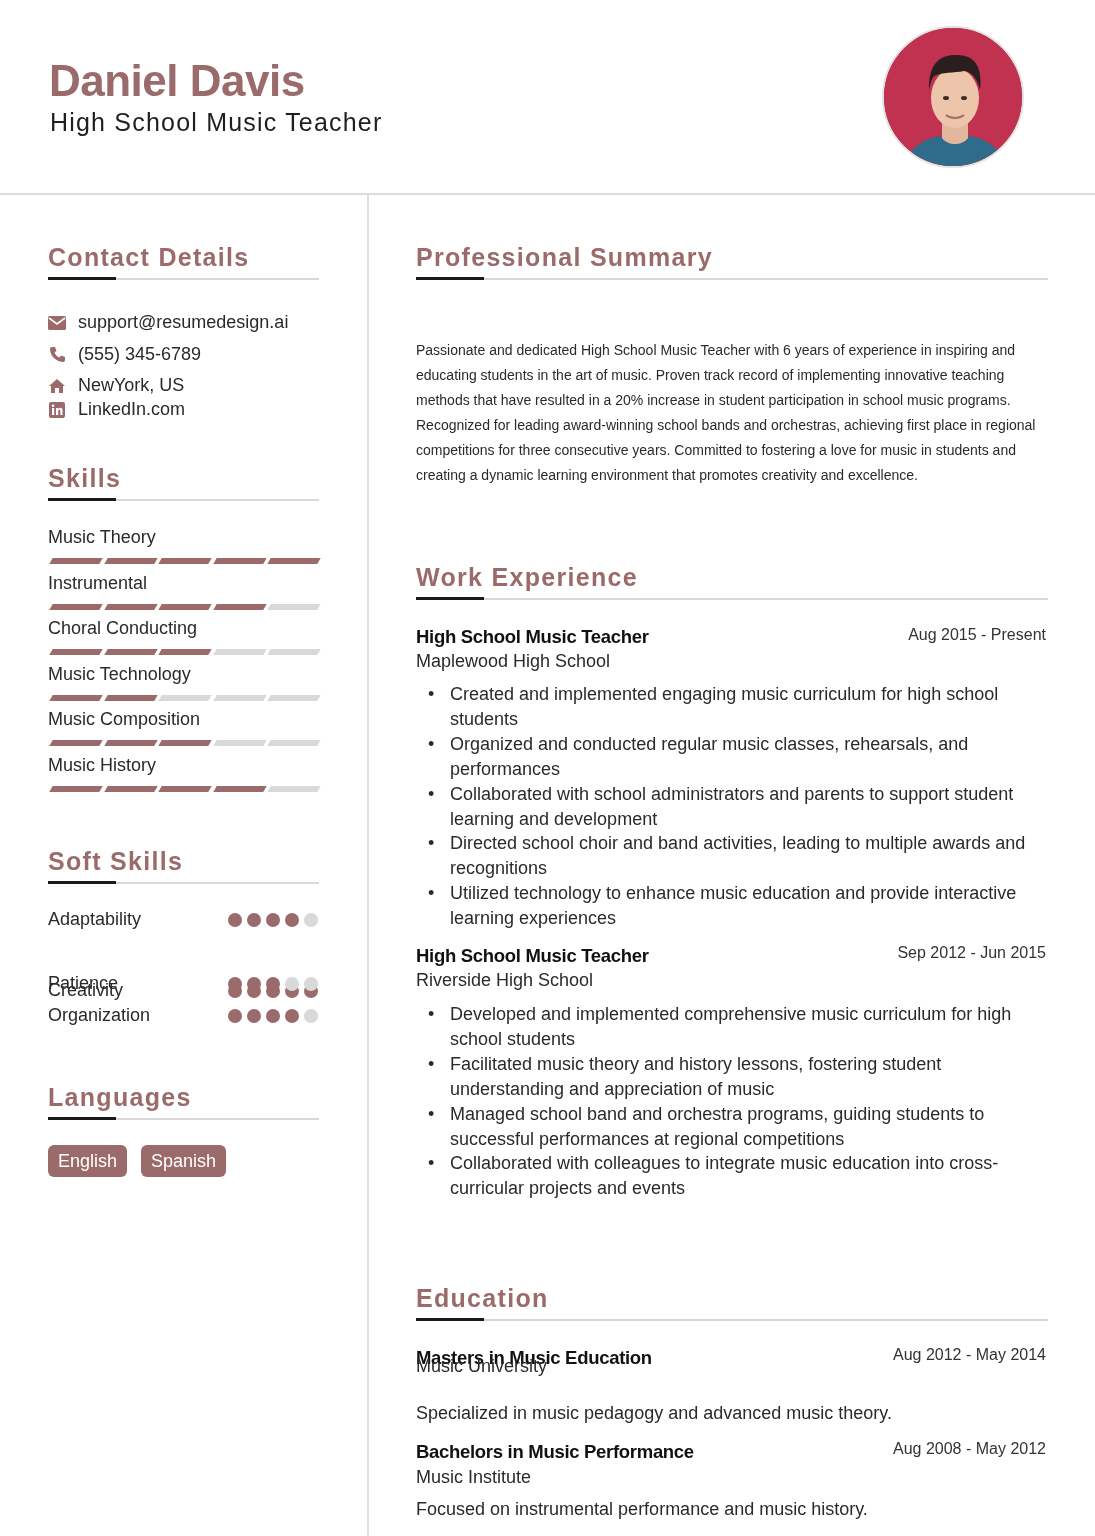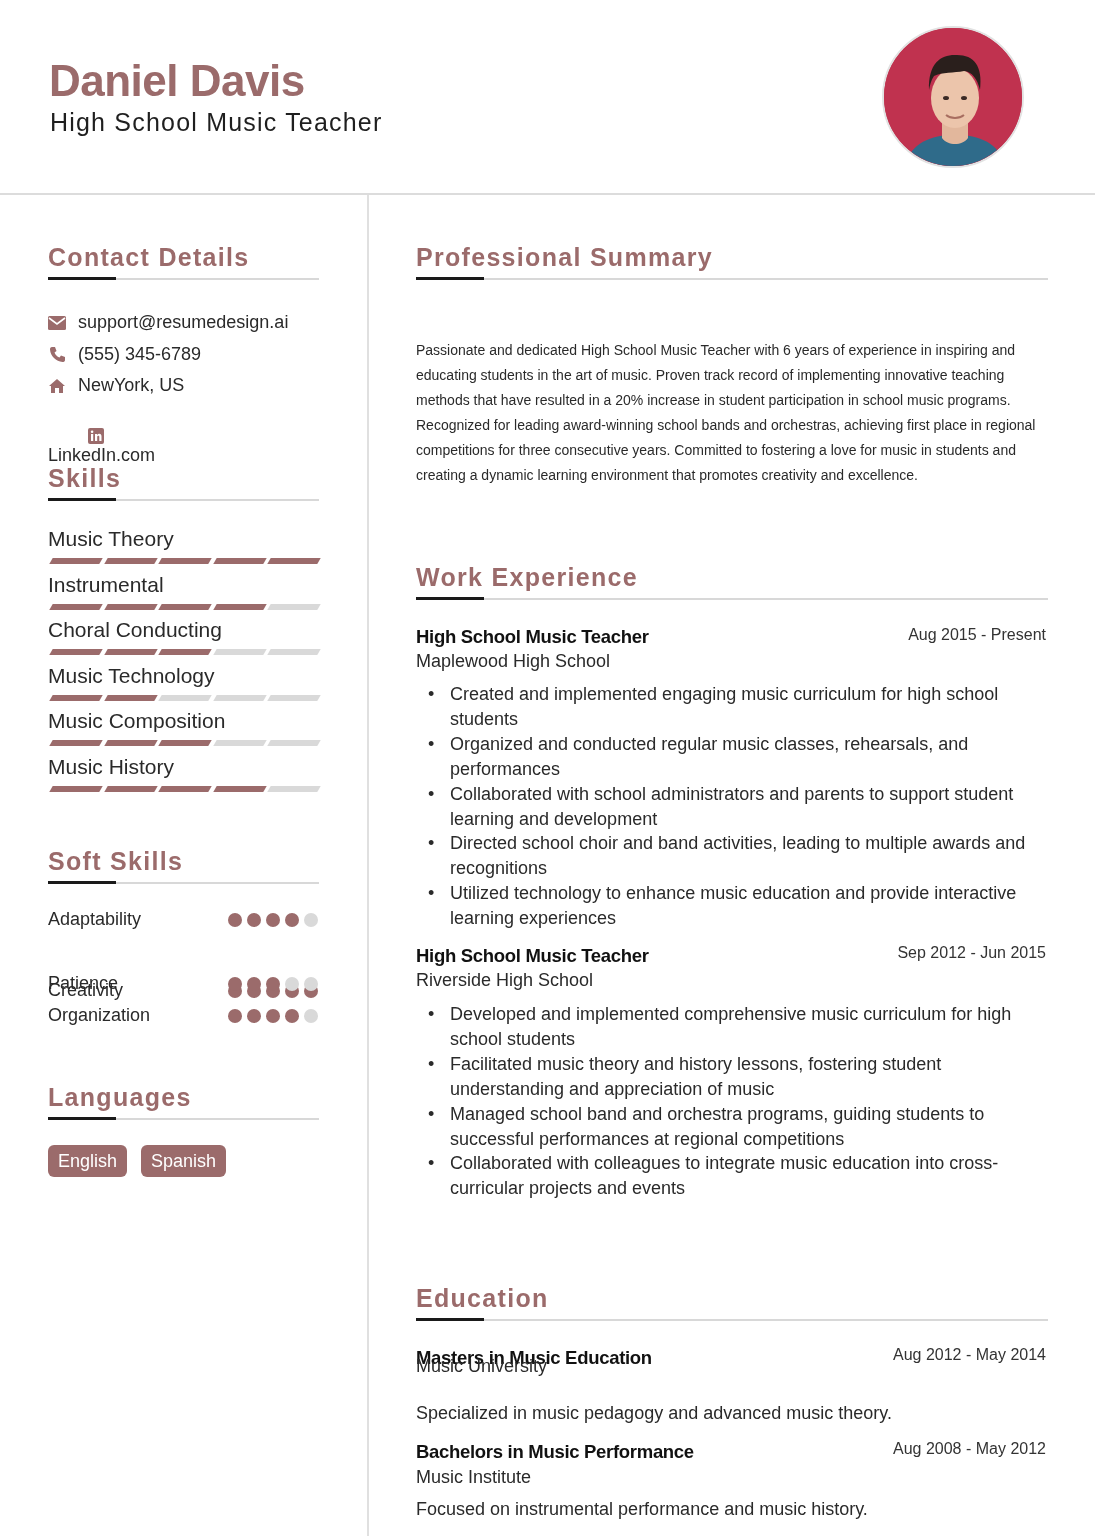--- a/index.html
+++ b/index.html
@@ -13,21 +13,21 @@
 
   .divider-v { position: absolute; left: 367px; top: 195px; width: 2px; height: 1341px; background: #e0e0e0; }
 
   .sec-title { position: absolute; font-size: 25px; font-weight: bold; color: #9b6b6b; letter-spacing: 1.3px; }
   .sec-rule { position: absolute; height: 2px; background: #d8d8d8; }
   .sec-rule .accent { position: absolute; left: 0; top: -1px; width: 68px; height: 3px; background: #1a1a1a; }
 
   .contact-row { position: absolute; left: 48px; display: flex; align-items: center; font-size: 18px; color: #2a2a2a; }
   .contact-row .ic { width: 18px; height: 18px; margin-right: 12px; display: inline-flex; align-items: center; justify-content: center; }
 
-  .skill-label { position: absolute; left: 48px; font-size: 21px; color: #2a2a2a; }
+  .skill-label { position: absolute; left: 48px; font-size: 18px; color: #2a2a2a; }
   .skill-bars { position: absolute; left: 48px; display: flex; }
   .skill-bars .seg { width: 50px; height: 6px; margin-right: 4.5px; transform: skewX(-30deg); background: #d9d9d9; }
   .skill-bars .seg.on { background: #9b6b6b; }
 
   .soft-row { position: absolute; left: 48px; width: 270px; display: flex; justify-content: space-between; align-items: center; font-size: 18px; color: #2a2a2a; gap: 29px; }
   .dots { display: flex; }
   .dots .dot { width: 14px; height: 14px; border-radius: 50%; background: #d9d9d9; margin-left: 5px; }
   .dots .dot.on { background: #9b6b6b; }
 
   .lang-wrap { position: absolute; left: 48px; top: 1145px; display: flex; }
@@ -88,21 +88,21 @@
   <span>(555) 345-6789</span>
 </div>
 <div class="contact-row" style="top:375px;">
   <span class="ic">
     <svg width="18" height="16" viewBox="0 0 18 16">
         <path d="M9 1 L17 8 L15 8 L15 15 L11 15 L11 10 L7 10 L7 15 L3 15 L3 8 L1 8 Z" fill="#9b6b6b"></path>
       </svg>
   </span>
   <span>NewYork, US</span>
 </div>
-<div class="contact-row" style="top:427px;flex-direction:column;">
+<div class="contact-row" style="top:399px;">
   <span class="ic">
     <svg width="16" height="16" viewBox="0 0 16 16">
         <rect width="16" height="16" rx="2" fill="#9b6b6b"></rect>
         <rect x="3" y="6" width="2.2" height="7" fill="#fff"></rect>
         <circle cx="4.1" cy="3.8" r="1.3" fill="#fff"></circle>
         <path d="M7 6 L9 6 L9 7 C9.6 6.2 10.4 5.8 11.3 5.8 C12.8 5.8 13.5 6.8 13.5 8.6 L13.5 13 L11.3 13 L11.3 9 C11.3 8.1 11 7.7 10.3 7.7 C9.6 7.7 9.2 8.2 9.2 9 L9.2 13 L7 13 Z" fill="#fff"></path>
       </svg>
   </span>
   <span>LinkedIn.com</span>
 </div>

